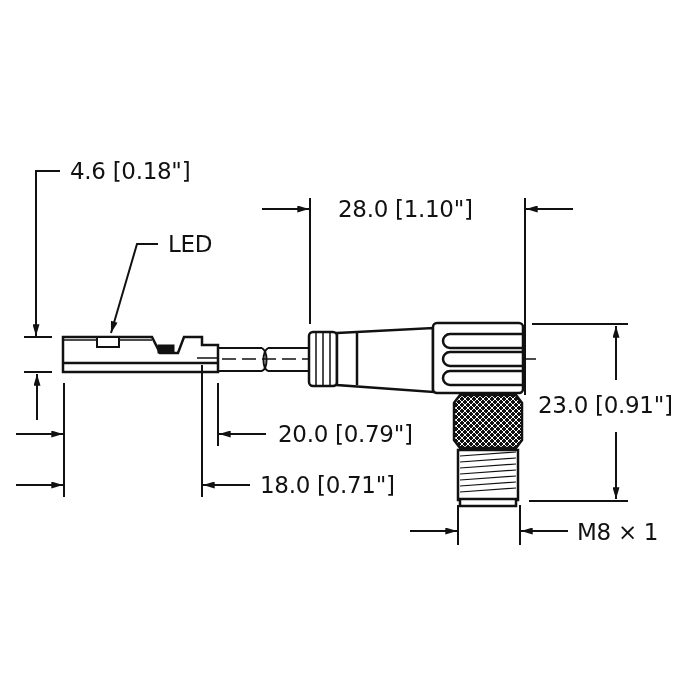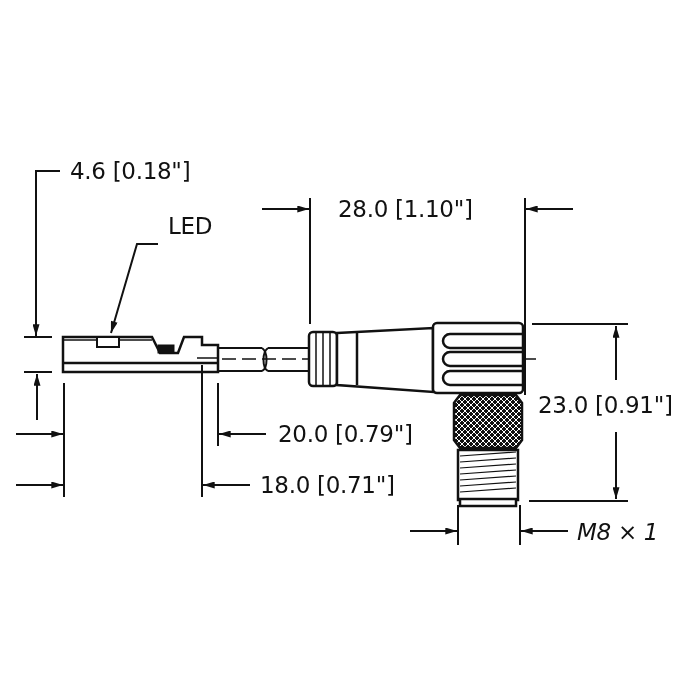--- a/index.html
+++ b/index.html
@@ -105,18 +105,18 @@
     <line x1="202" y1="365" x2="202" y2="497"></line>
     <line x1="218" y1="383" x2="218" y2="446"></line>
     <line x1="16" y1="434" x2="63" y2="434" marker-end="url(#arr)"></line>
     <line x1="16" y1="485" x2="63" y2="485" marker-end="url(#arr)"></line>
     <line x1="266" y1="434" x2="219" y2="434" marker-end="url(#arr)"></line>
     <line x1="250" y1="485" x2="203" y2="485" marker-end="url(#arr)"></line>
   </g>
 </svg>
 
 <div class="lbl" style="left:70px; top:160px;">4.6 [0.18"]</div>
-<div class="lbl" style="left:168px; top:215px;">LED</div>
+<div class="lbl" style="left:168px; top:233px;">LED</div>
 <div class="lbl" style="left:338px; top:198px;">28.0 [1.10"]</div>
 <div class="lbl" style="left:538px; top:394px;">23.0 [0.91"]</div>
 <div class="lbl" style="left:278px; top:423px;">20.0 [0.79"]</div>
 <div class="lbl" style="left:260px; top:474px;">18.0 [0.71"]</div>
-<div class="lbl" style="left:577px; top:521px;font-style:italic;">M8 × 1</div>
+<div class="lbl" style="left:577px; top:521px;">M8 × 1</div>
 
 </body></html>

